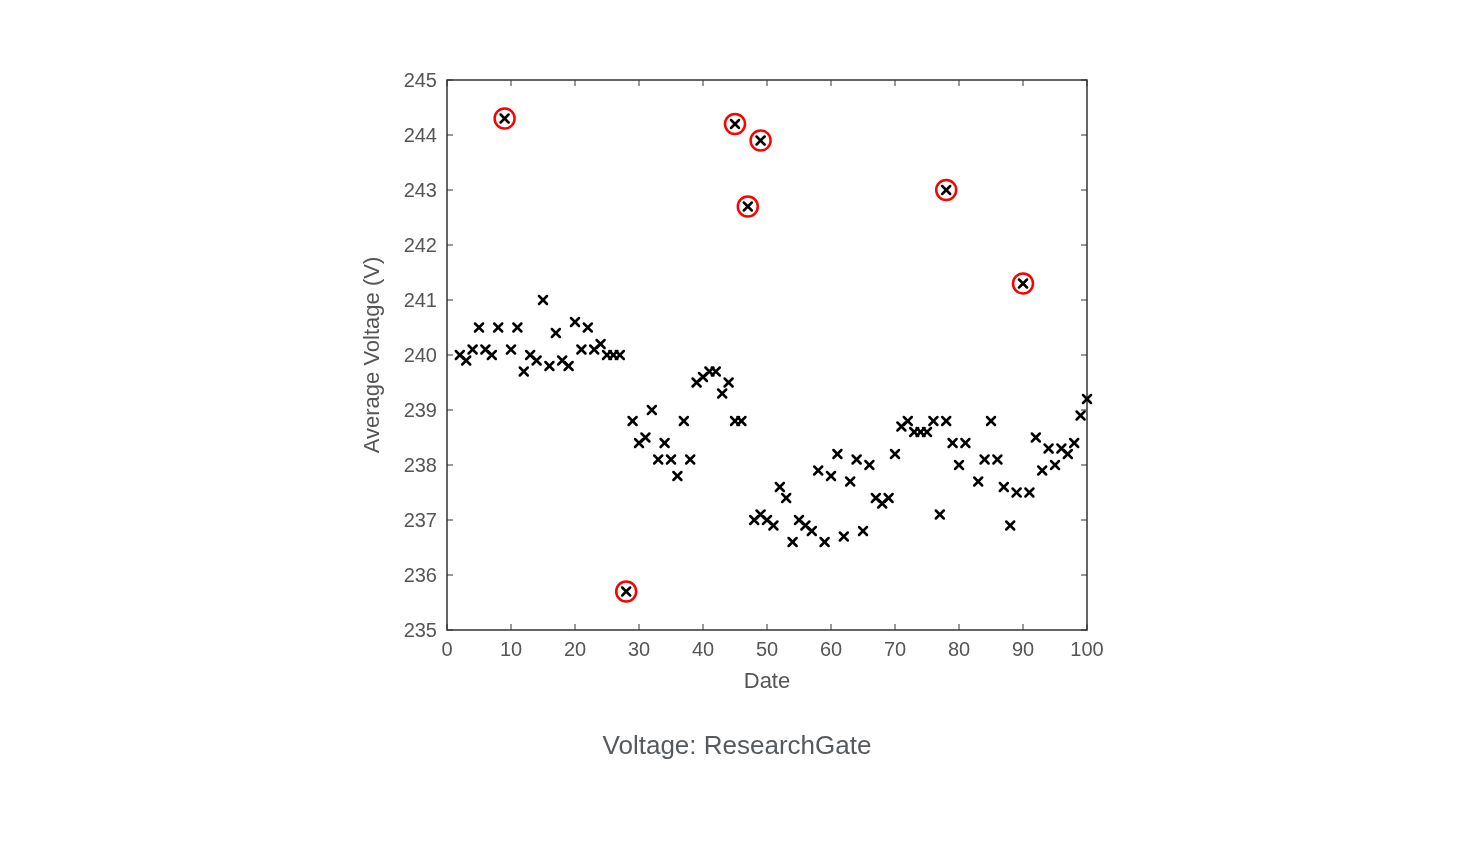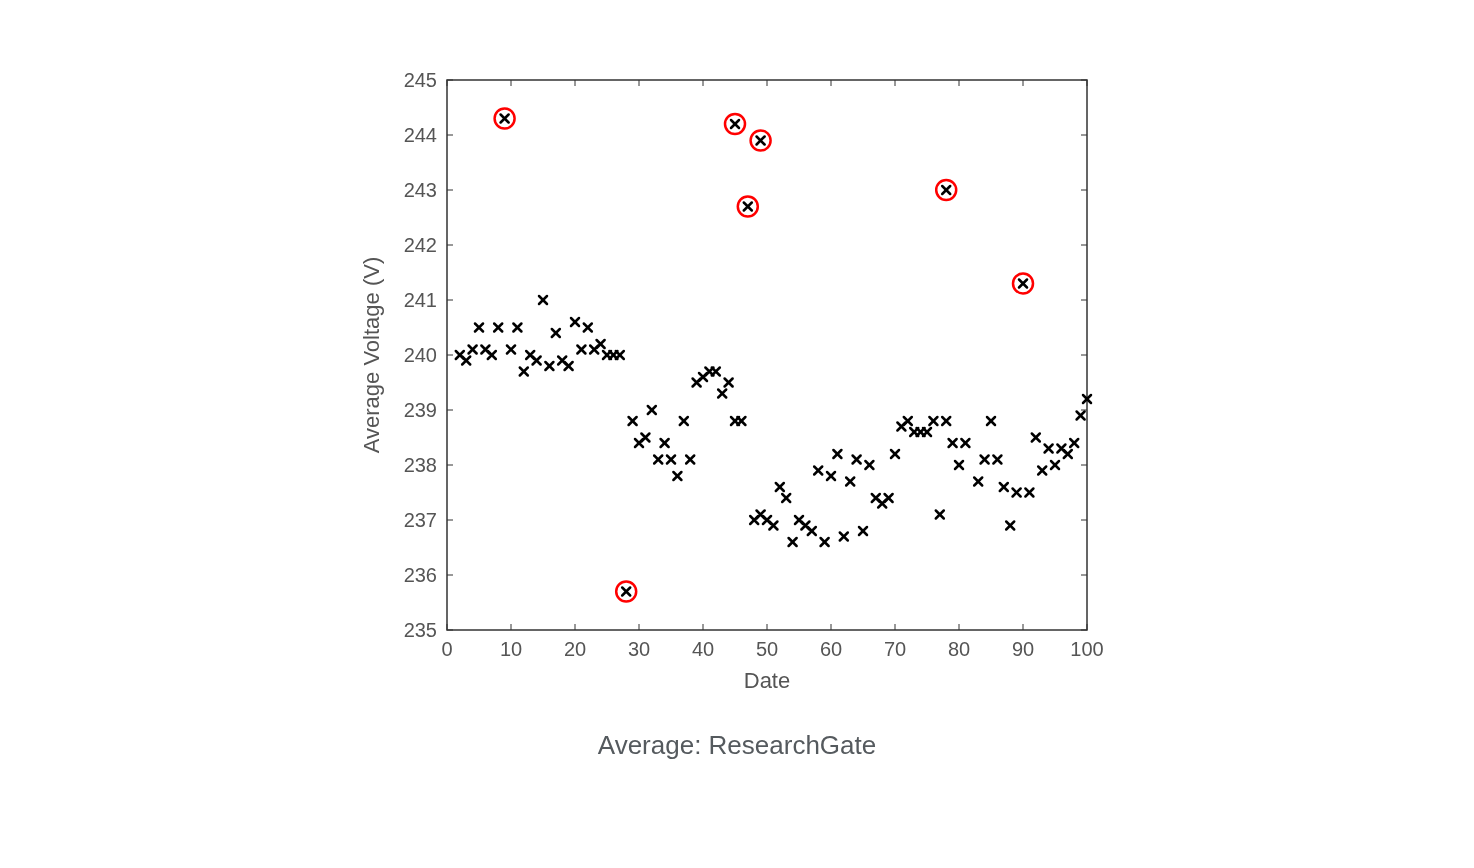--- a/index.html
+++ b/index.html
@@ -317,14 +317,14 @@
         <line x1="399.6" y1="76.49999999999969" x2="407.6" y2="84.49999999999969" stroke="#000000" stroke-width="2.5" stroke-linecap="round"></line>
         <line x1="399.6" y1="84.49999999999969" x2="407.6" y2="76.49999999999969" stroke="#000000" stroke-width="2.5" stroke-linecap="round"></line>
         <circle cx="589.2" cy="129.99999999999997" r="10" fill="none" stroke="#ff0000" stroke-width="2.5"></circle>
         <line x1="585.2" y1="125.99999999999997" x2="593.2" y2="133.99999999999997" stroke="#000000" stroke-width="2.5" stroke-linecap="round"></line>
         <line x1="585.2" y1="133.99999999999997" x2="593.2" y2="125.99999999999997" stroke="#000000" stroke-width="2.5" stroke-linecap="round"></line>
         <circle cx="666" cy="223.49999999999937" r="10" fill="none" stroke="#ff0000" stroke-width="2.5"></circle>
         <line x1="662" y1="219.49999999999937" x2="670" y2="227.49999999999937" stroke="#000000" stroke-width="2.5" stroke-linecap="round"></line>
         <line x1="662" y1="227.49999999999937" x2="670" y2="219.49999999999937" stroke="#000000" stroke-width="2.5" stroke-linecap="round"></line>
       </svg>
   </div>
-  <div class="caption">Average: ResearchGate</div>
+  <div class="caption">Voltage: ResearchGate</div>
 </div>
 
 </body></html>

